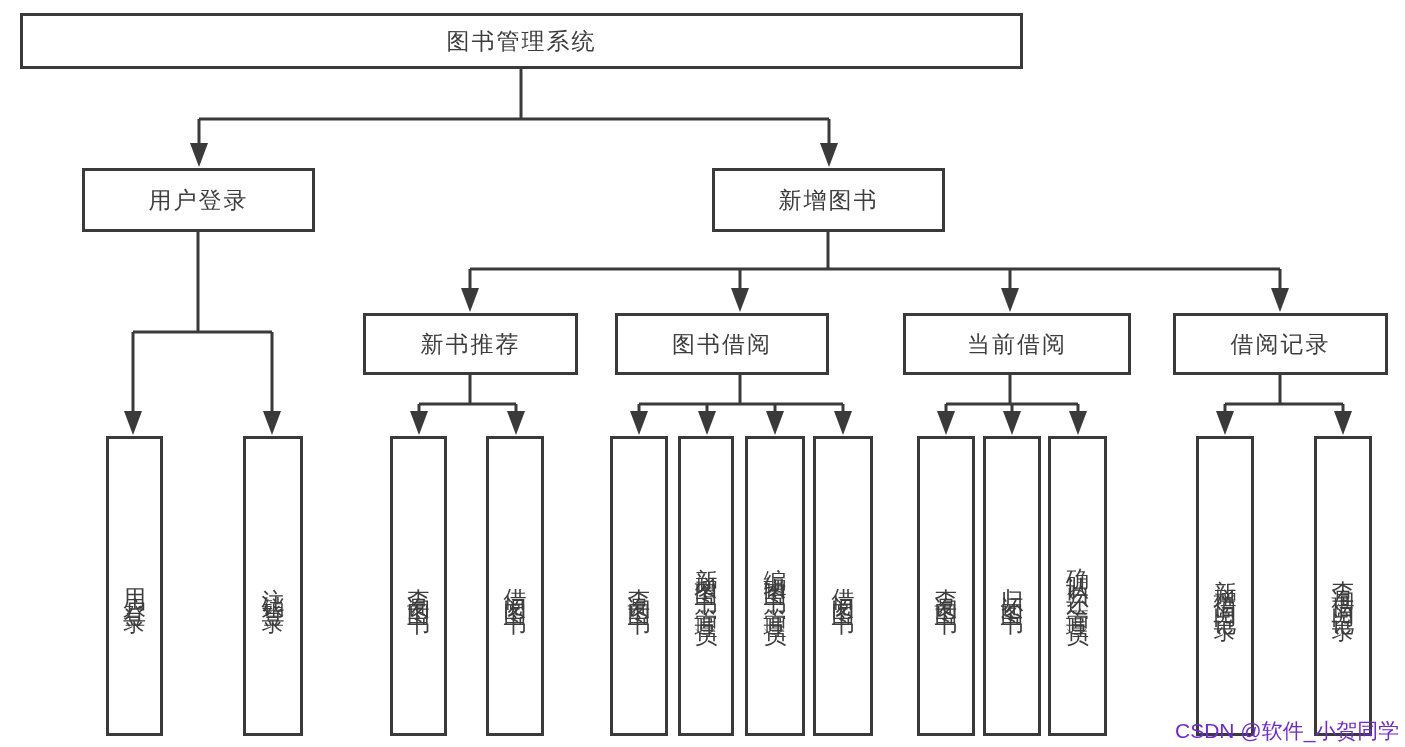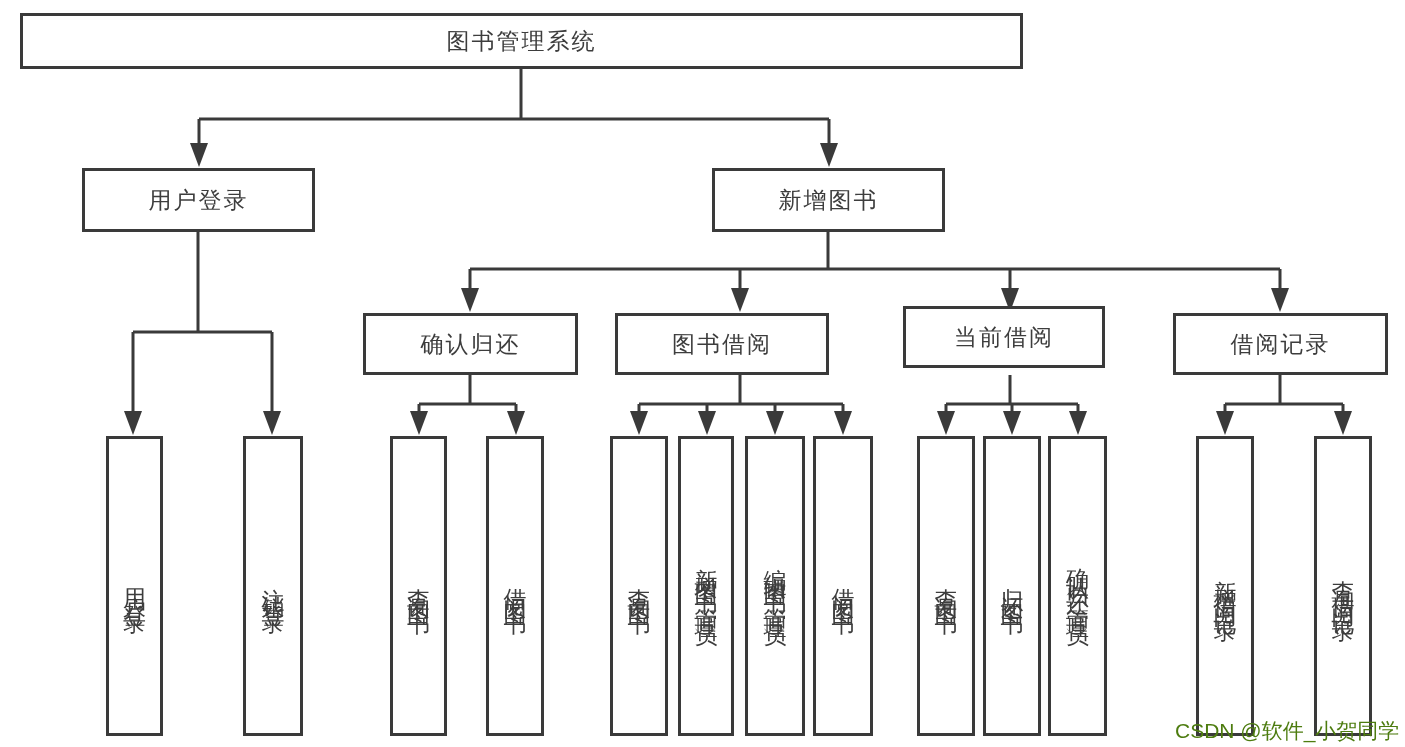--- a/index.html
+++ b/index.html
@@ -52,32 +52,32 @@
     font-size: 23px;
     letter-spacing: 8px;
     color: #3d3d3d;
     line-height: 1;
   }
   #watermark {
     position: absolute;
     left: 1175px;
     top: 717px;
     font-size: 21px;
-    color: #4d7c0f;
+    color: #6d28d9;
     white-space: nowrap;
     z-index: 5;
   }
 
   
   #n-title   { left: 20px;   top: 13px;  width: 1003px; height: 56px; }
   #n-l2-0    { left: 82px;   top: 168px; width: 233px;  height: 64px; }
   #n-l2-1    { left: 712px;  top: 168px; width: 233px;  height: 64px; }
   #n-l3-0    { left: 363px;  top: 313px; width: 215px;  height: 62px; }
   #n-l3-1    { left: 615px;  top: 313px; width: 214px;  height: 62px; }
-  #n-l3-2    { left: 903px;  top: 306px; width: 202px;  height: 62px; }
+  #n-l3-2    { left: 903px;  top: 313px; width: 228px;  height: 62px; }
   #n-l3-3    { left: 1173px; top: 313px; width: 215px;  height: 62px; }
 
   #leaf-0  { left: 106px;  top: 436px; width: 57px; height: 300px; }
   #leaf-1  { left: 243px;  top: 436px; width: 60px; height: 300px; }
   #leaf-2  { left: 390px;  top: 436px; width: 57px; height: 300px; }
   #leaf-3  { left: 486px;  top: 436px; width: 58px; height: 300px; }
   #leaf-4  { left: 610px;  top: 436px; width: 58px; height: 300px; }
   #leaf-5  { left: 678px;  top: 436px; width: 56px; height: 300px; }
   #leaf-6  { left: 745px;  top: 436px; width: 60px; height: 300px; }
   #leaf-7  { left: 813px;  top: 436px; width: 60px; height: 300px; }
@@ -144,21 +144,21 @@
   </div>
 
   <div class="node" id="n-l2-0">
     <span class="h-label">用户登录</span>
   </div>
   <div class="node" id="n-l2-1">
     <span class="h-label">新增图书</span>
   </div>
 
   <div class="node" id="n-l3-0">
-    <span class="h-label">确认归还</span>
+    <span class="h-label">新书推荐</span>
   </div>
   <div class="node" id="n-l3-1">
     <span class="h-label">图书借阅</span>
   </div>
   <div class="node" id="n-l3-2">
     <span class="h-label">当前借阅</span>
   </div>
   <div class="node" id="n-l3-3">
     <span class="h-label">借阅记录</span>
   </div>

